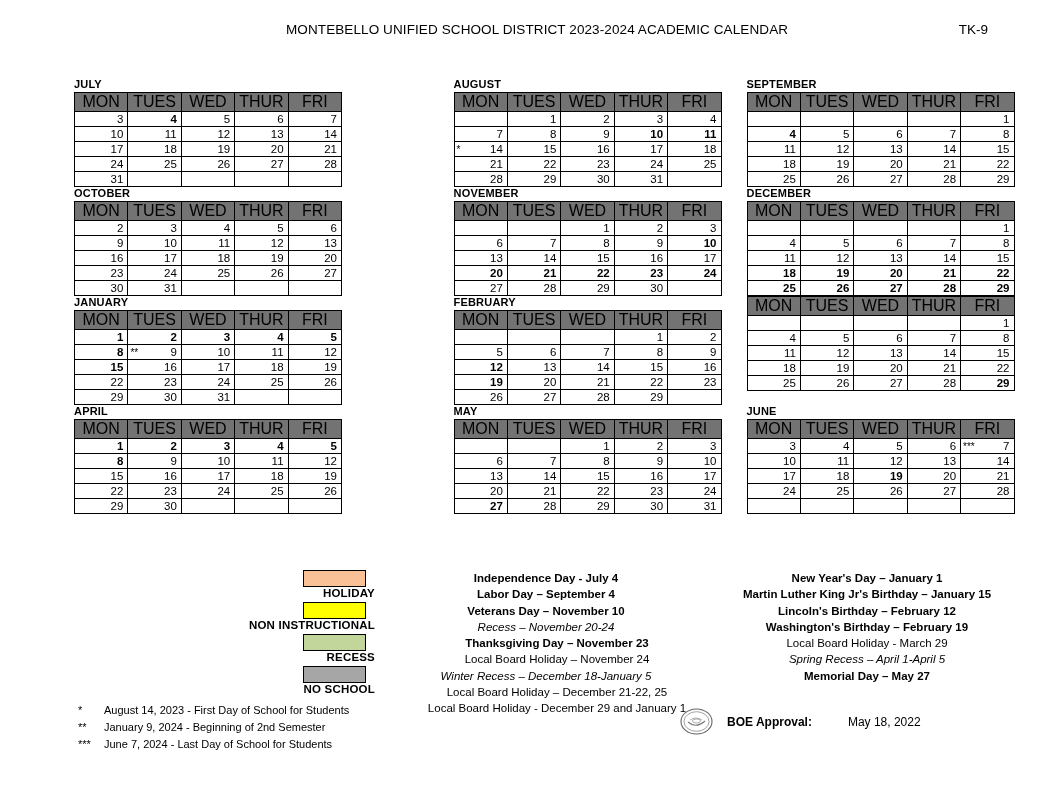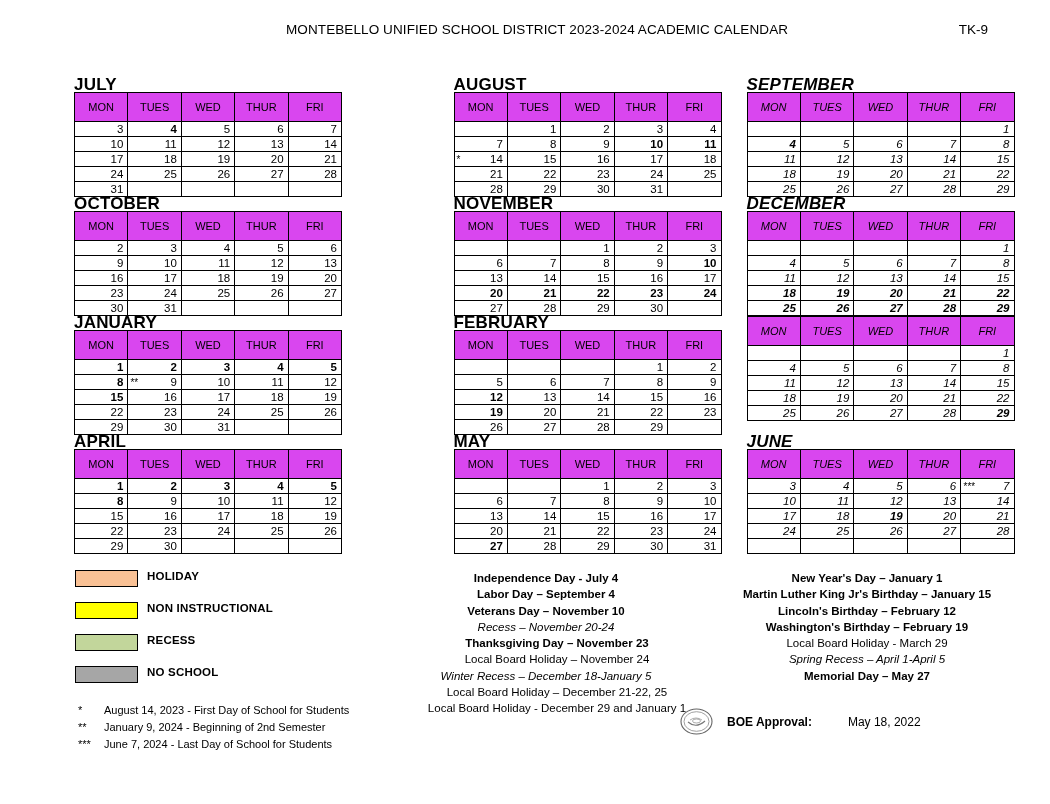--- a/index.html
+++ b/index.html
@@ -46,42 +46,42 @@
   .month-row {
     display: flex;
     margin-bottom: 0px;
   }
   .month-col {
     width: 315px;
     padding-left: 0;
   }
   .month-col.c1 { margin-left: 74px; }
   .month-col.c2 { margin-left: 37px; padding-left: 39px; }
-  .month-col.c3 { margin-left: 25px; font-style: italic; }
+  .month-col.c3 { margin-left: 25px; }
 
   .month-name {
-    font-size: 17px;
+    font-size: 11px;
     font-weight: bold;
     letter-spacing: 0.2px;
     margin-bottom: 1px;
     line-height: 13px;
   }
   table.month {
     border-collapse: collapse;
     width: 268px;
     table-layout: fixed;
   }
   table.month th {
     border: 1px solid #000;
-    font-size: 11px;
+    font-size: 16px;
     font-weight: normal;
     text-align: center;
-    height: 29px;
+    height: 15px;
     padding: 0;
-    background: #d946ef;
+    background: #737373;
   }
   table.month td {
     border: 1px solid #000;
     font-size: 11.5px;
     text-align: right;
     height: 15px;
     padding: 0 4px 0 2px;
     background: #fff;
     position: relative;
     white-space: nowrap;
@@ -111,22 +111,23 @@
 
   
   #legend {
     position: absolute;
     left: 75px;
     top: 4px;
     width: 300px;
   }
   .legend-row {
     display: flex;
-    align-items: flex-start;
+    align-items: flex-end;
     height: 32px;
+    flex-direction: column;
   }
   .legend-swatch {
     width: 63px;
     height: 17px;
     border: 1px solid #000;
     margin-right: 9px;
   }
   .legend-label {
     font-size: 11.5px;
     font-weight: bold;

